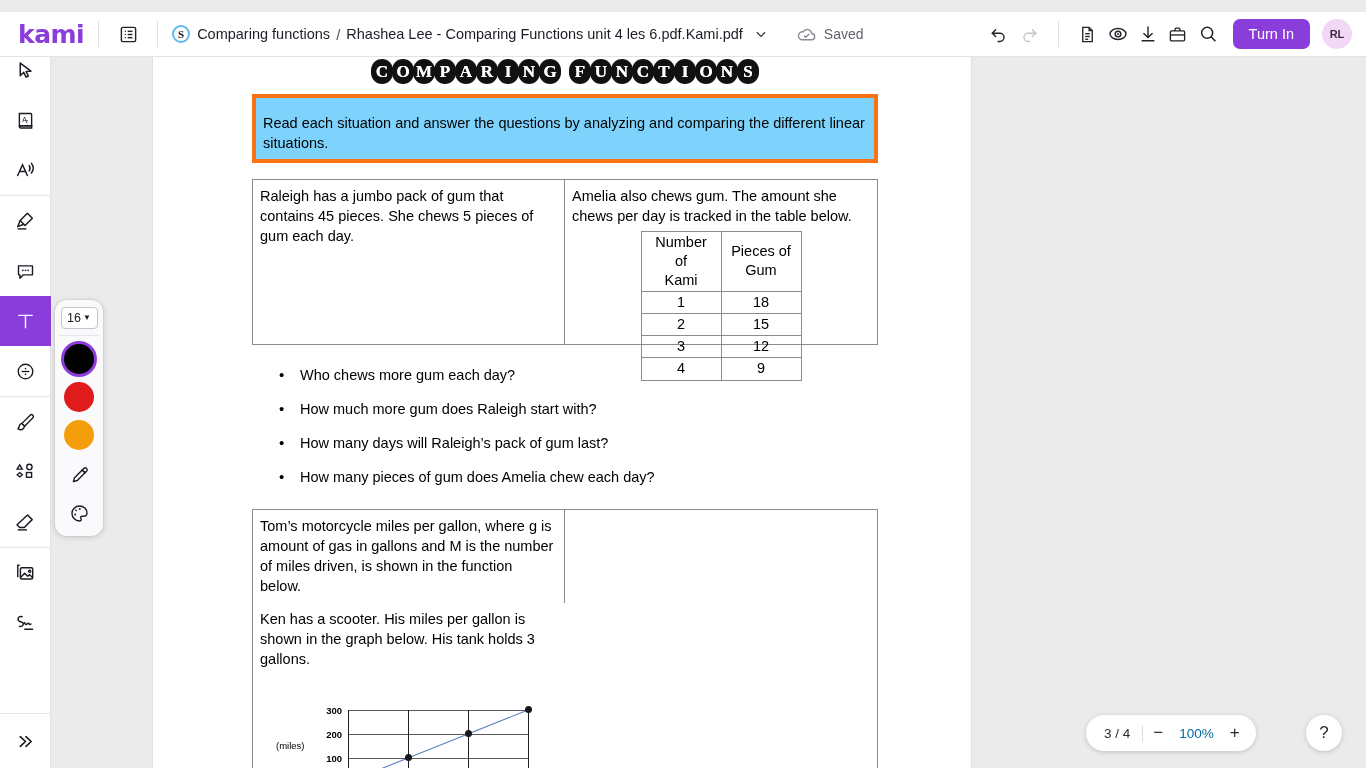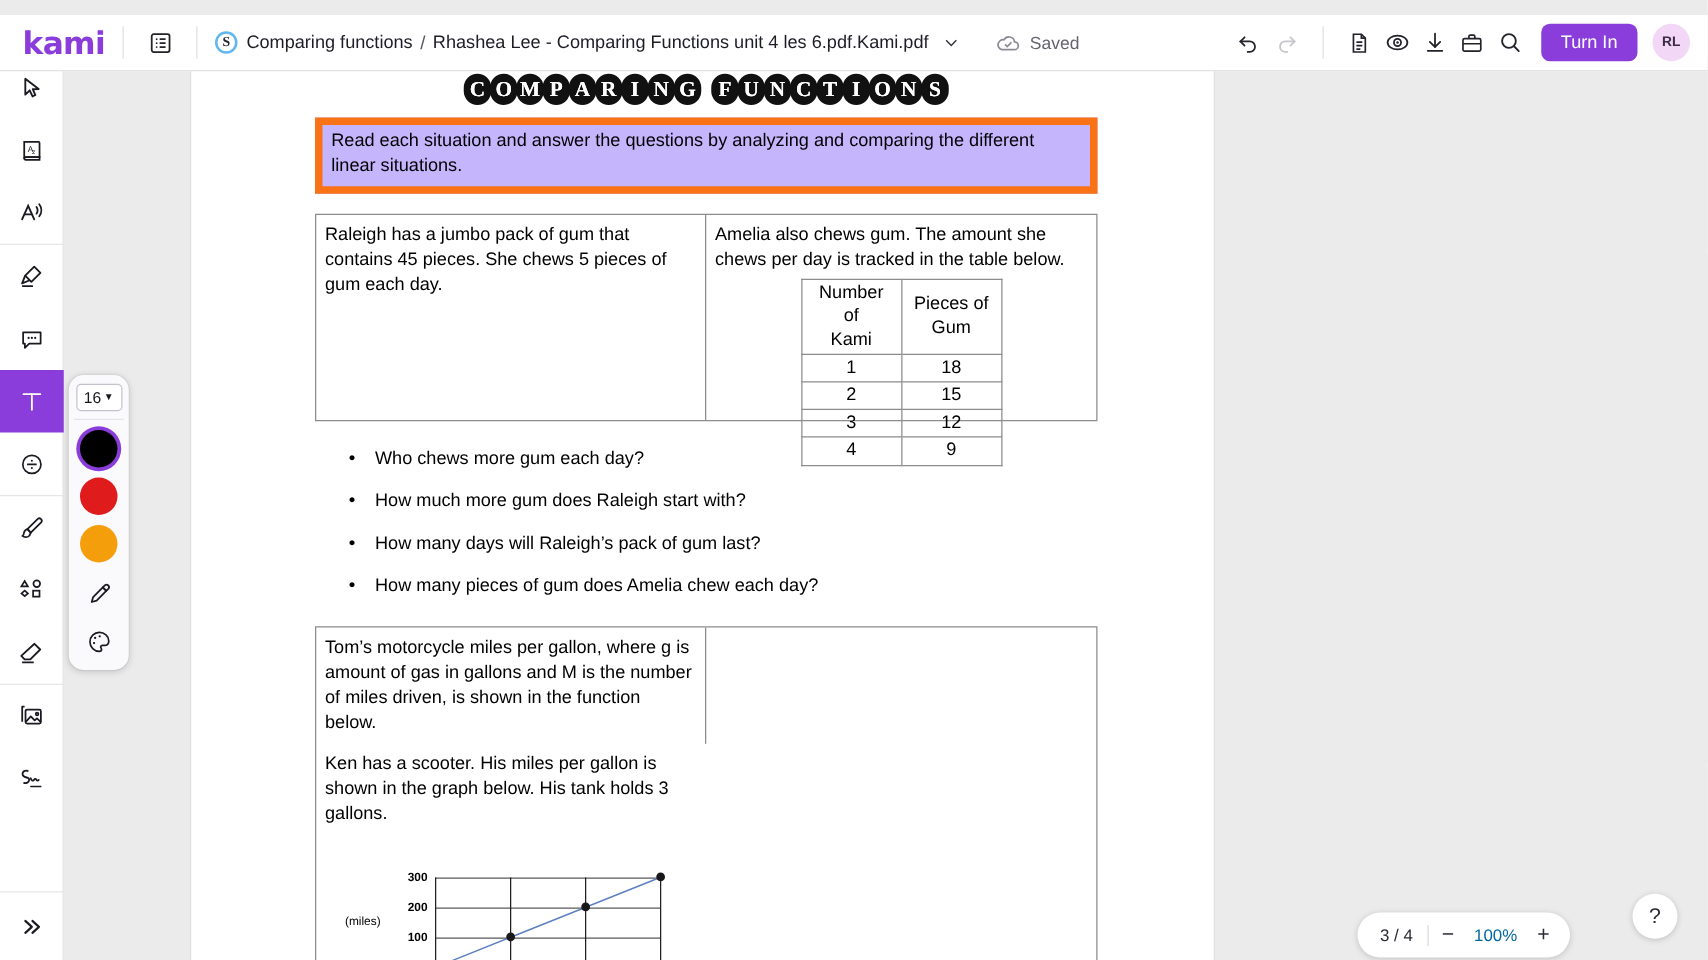--- a/index.html
+++ b/index.html
@@ -156,23 +156,23 @@
     font-family: "Liberation Serif", serif;
     font-weight: 700; font-size: 17px;
     line-height: 25px; text-align: center;
     margin: 0 -0.5px;
     text-shadow: 0 0 0 #fff;
   }
   #doc-title .sp { display:inline-block; width: 9px; }
 
   
   #instruction {
-    background: #c4b5fd;
-    border: 6px solid #f97316;
-    padding: 4px 7px 5px 7px;
+    background: #7dd3fc;
+    border: 4px solid #f97316;
+    padding: 16px 7px 5px 7px;
     font-size: 14.5px; line-height: 1.37;
     color: #000;
     margin-bottom: 16px;
   }
 
   
   .twocol {
     display: flex;
     border: 1px solid #8c8c8c;
   }
@@ -244,21 +244,20 @@
     background: #18181a;
   }
   #c-series { position: absolute; left: 0; top: 0; }
   #zoomctl {
     position: absolute; left: 1086px; top: 715px;
     height: 36px;
     background: #fff; border-radius: 18px;
     box-shadow: 0 1px 5px rgba(0,0,0,0.18);
     display: flex; align-items: center; padding: 0 6px;
     z-index: 45;
-    margin-top: 15px;
   }
   #pagenum {
     font-size: 13.5px; color: #2a2a33; padding: 0 12px 0 12px;
     cursor: pointer;
   }
   #zoomctl .vdiv2 { width:1px; height:17px; background:#dcdce0; }
   .zbtn {
     width: 30px; height: 30px; border-radius: 50%;
     display: flex; align-items: center; justify-content: center;
     font-size: 17px; color: #2a2a33; cursor: pointer;

